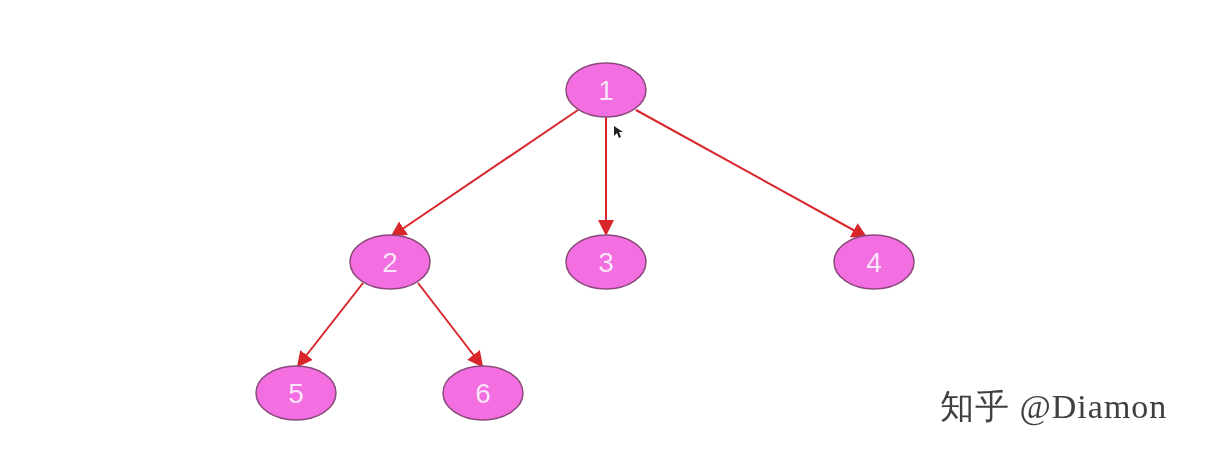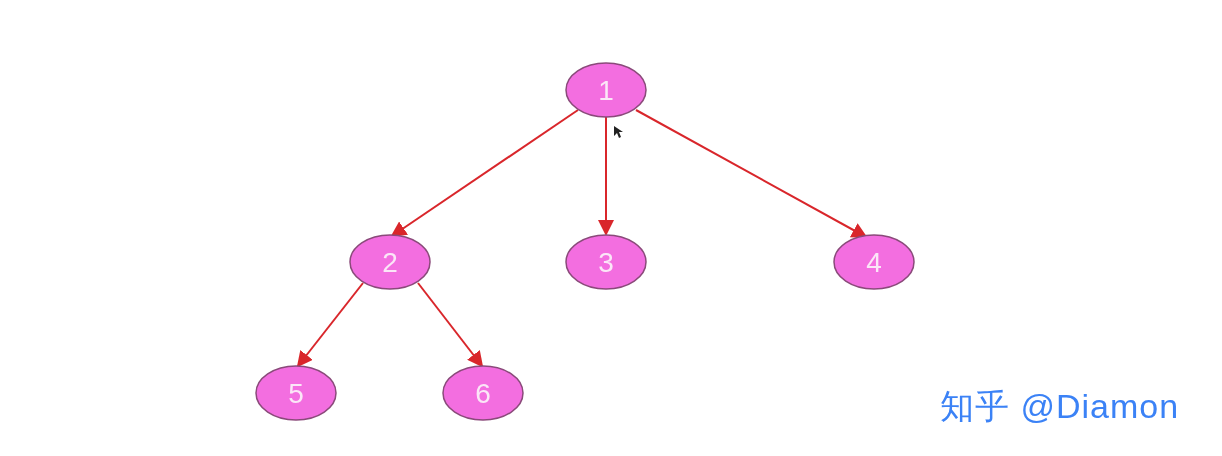--- a/index.html
+++ b/index.html
@@ -1,19 +1,19 @@
 <!DOCTYPE html>
 <html><head>
 <meta charset="utf-8">
 <style>
   html,body{margin:0;padding:0;background:#ffffff;}
   body{width:1222px;height:456px;position:relative;overflow:hidden;font-family:"Liberation Sans",sans-serif;}
   svg{position:absolute;left:0;top:0;}
   .node-label{font-family:"Liberation Sans",sans-serif;font-size:28px;fill:#fbe6f7;}
-  .watermark{position:absolute;left:940px;top:384px;font-family:Liberation Sans, sans-serif;font-size:34px;color:#3b82f6;letter-spacing:1px;}
+  .watermark{position:absolute;left:940px;top:384px;font-family:Liberation Serif, serif;font-size:34px;color:#404040;letter-spacing:1px;}
 </style>
 </head>
 <body>
 
 <svg width="1222" height="456">
   <defs>
     <marker id="arrow" markerWidth="8" markerHeight="8" refX="7" refY="4" orient="auto">
       <path d="M0,0 L8,4 L0,8 z" fill="#d9262b"></path>
     </marker>
   </defs>

